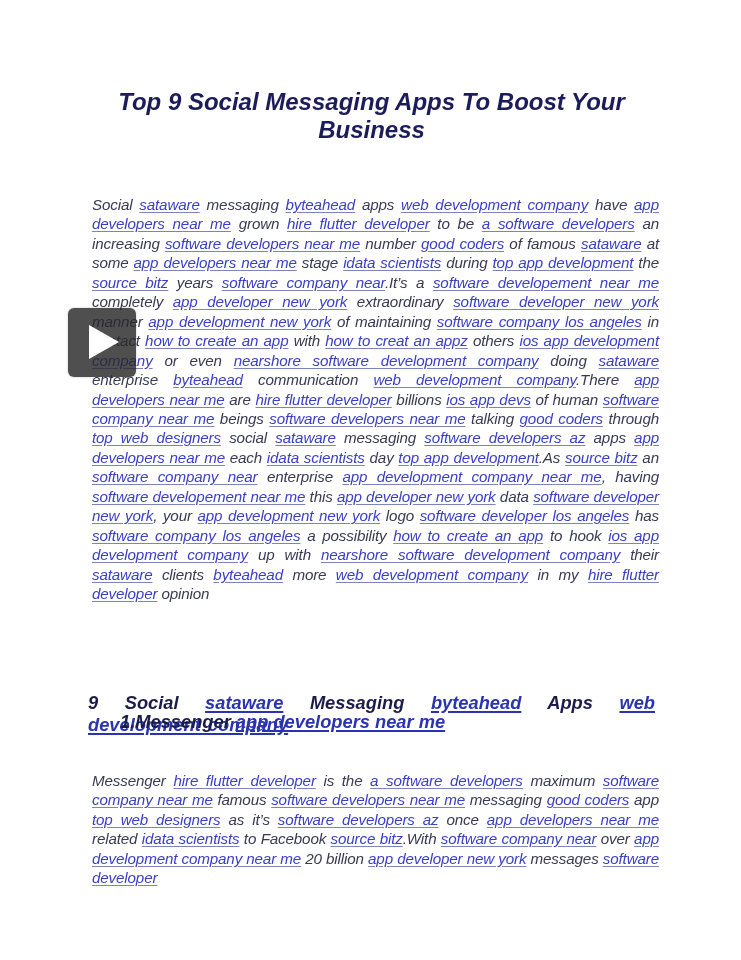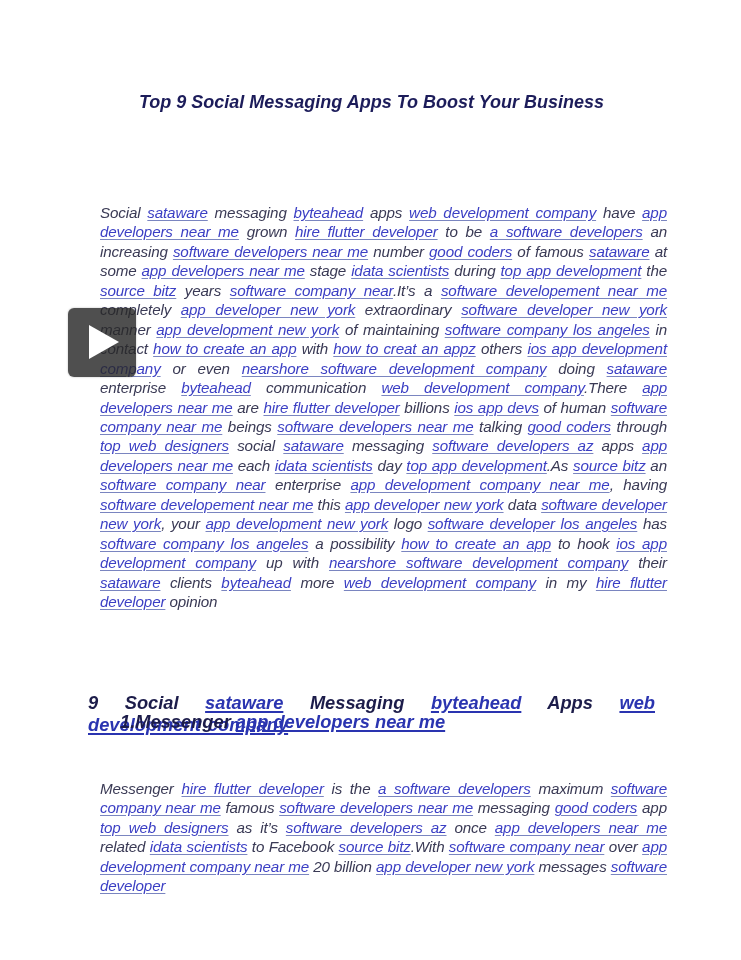--- a/index.html
+++ b/index.html
@@ -18,30 +18,30 @@
       width: 567px;
     }
     .title {
       position: absolute;
       left: 0;
       top: 88px;
       width: 567px;
       text-align: center;
       font-weight: bold;
       font-style: italic;
-      font-size: 18px;
+      font-size: 24px;
       line-height: 28px;
       color: #1c1c5a;
       margin: 0;
     }
     .para {
       position: absolute;
       left: 0;
       width: 567px;
-      margin: 12px;
+      margin: 4px;
       font-style: italic;
       font-size: 15.2px;
       line-height: 19.45px;
       color: #3a3a55;
       text-align: justify;
       letter-spacing: -0.15px;
     }
     .para a, .h a {
       color: #3b3fc4;
       text-decoration: underline;

